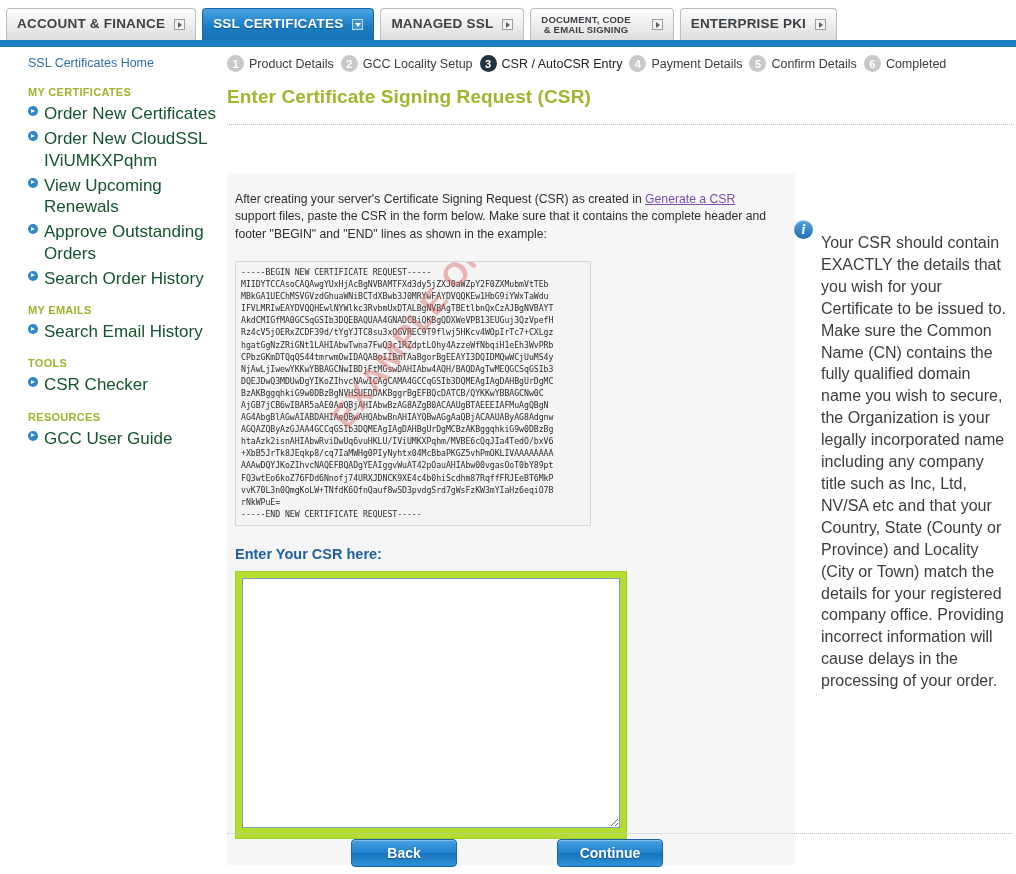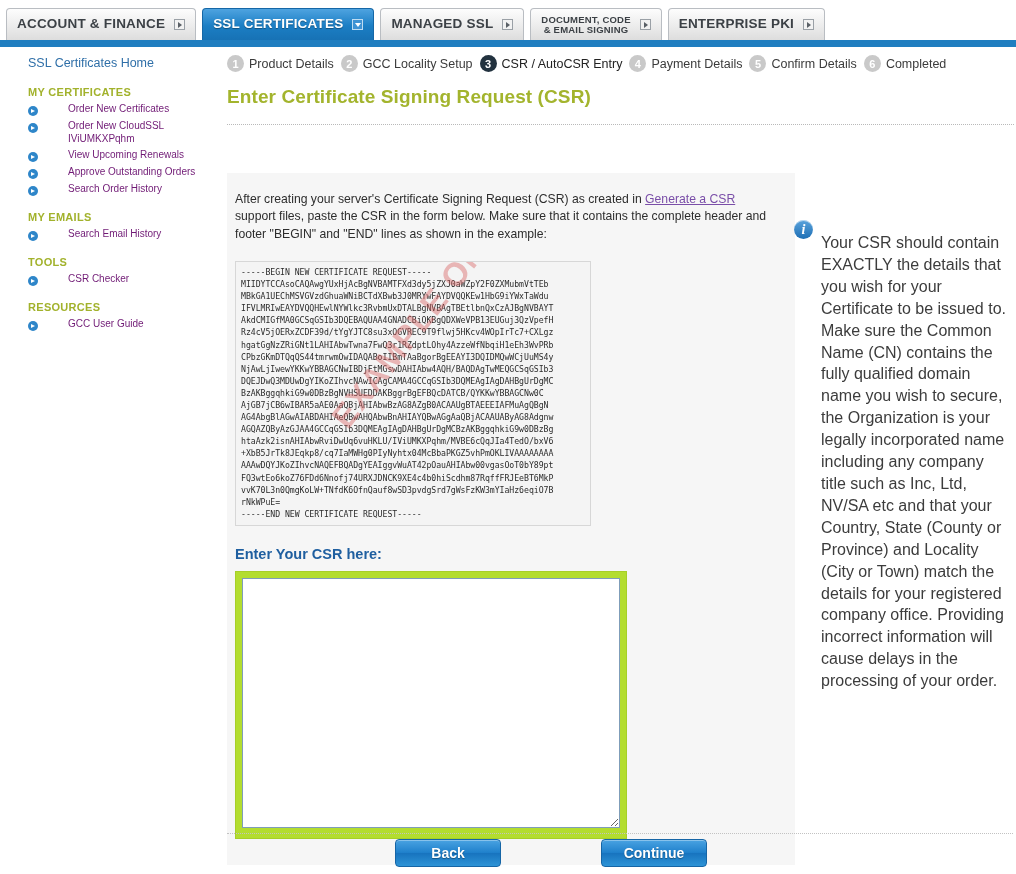--- a/index.html
+++ b/index.html
@@ -38,21 +38,21 @@
     border-radius: 4px 4px 0 0;
     background: linear-gradient(to bottom, #fdfdfd 0%, #ececec 55%, #dddddd 100%);
     color: #3c4146;
     font-size: 13.5px;
     font-weight: bold;
     letter-spacing: 0.2px;
     white-space: nowrap;
   }
   .tab .tlabel { line-height: 1.05; text-align: center; }
   .tab .tlabel .l2 { display: block; font-size: 9.5px; font-weight: bold; }
-  .tab.two-line { font-size: 9.5px; }
+  .tab.two-line { font-size: 9.5px; gap: 12px; }
   .tab.active {
     background: linear-gradient(to bottom, #4ea3e0 0%, #1b7ec4 55%, #1772b5 100%);
     color: #ffffff;
     border-color: #1567a6;
     text-shadow: 0 1px 1px rgba(0,0,0,.35);
   }
   .tab-arrow {
     display: inline-block;
     width: 11px; height: 11px;
     margin-left: 9px;
@@ -100,24 +100,23 @@
     color: #a2b22c;
     font-weight: bold;
     font-size: 11px;
     letter-spacing: .3px;
     padding: 13px 0 3px 24px;
   }
   .side-item {
     display: flex;
     align-items: flex-start;
     padding: 2px 6px 2px 24px;
-    color: #701a75;
-    font-size: 10px;
+    color: #14532d;
+    font-size: 17px;
     line-height: 1.25;
-    gap: 24px;
   }
   .bullet {
     flex: 0 0 auto;
     width: 10px; height: 10px;
     border-radius: 50%;
     background: #2e86c9;
     margin: 3px 6px 0 0;
     position: relative;
   }
   .bullet::after {
@@ -290,21 +289,20 @@
     border: 1px solid #1565a6;
     border-radius: 4px;
     background: linear-gradient(to bottom, #4aa3e2 0%, #2081cc 48%, #1874bf 52%, #2d93d6 100%);
     color: #ffffff;
     font-size: 14px;
     font-weight: bold;
     text-shadow: 0 1px 1px rgba(0,0,0,.35);
     display: flex; align-items: center; justify-content: center;
     box-shadow: inset 0 1px 0 rgba(255,255,255,.35);
     cursor: pointer;
-    margin-left: 44px;
   }
   #back-btn { left: 129px; width: 106px; }
   #continue-btn { left: 335px; width: 106px; }
 
   .bottom-dotted {
     position: absolute;
     left: 5px; top: 786px;
     width: 786px;
     border-top: 1px dotted #c2c2c2;
   }

